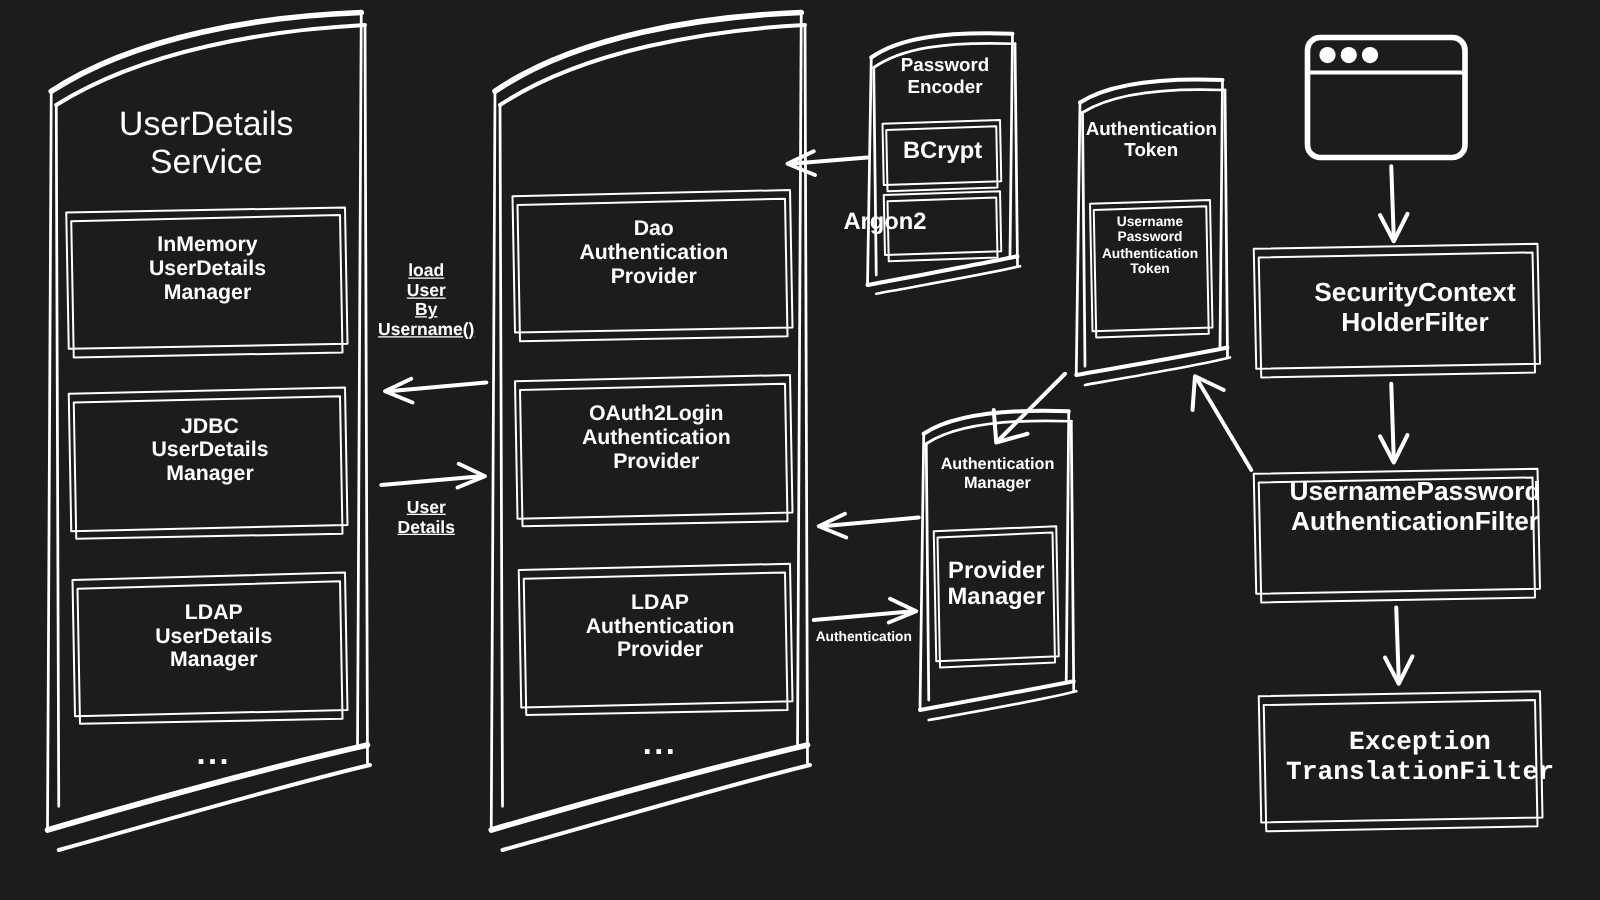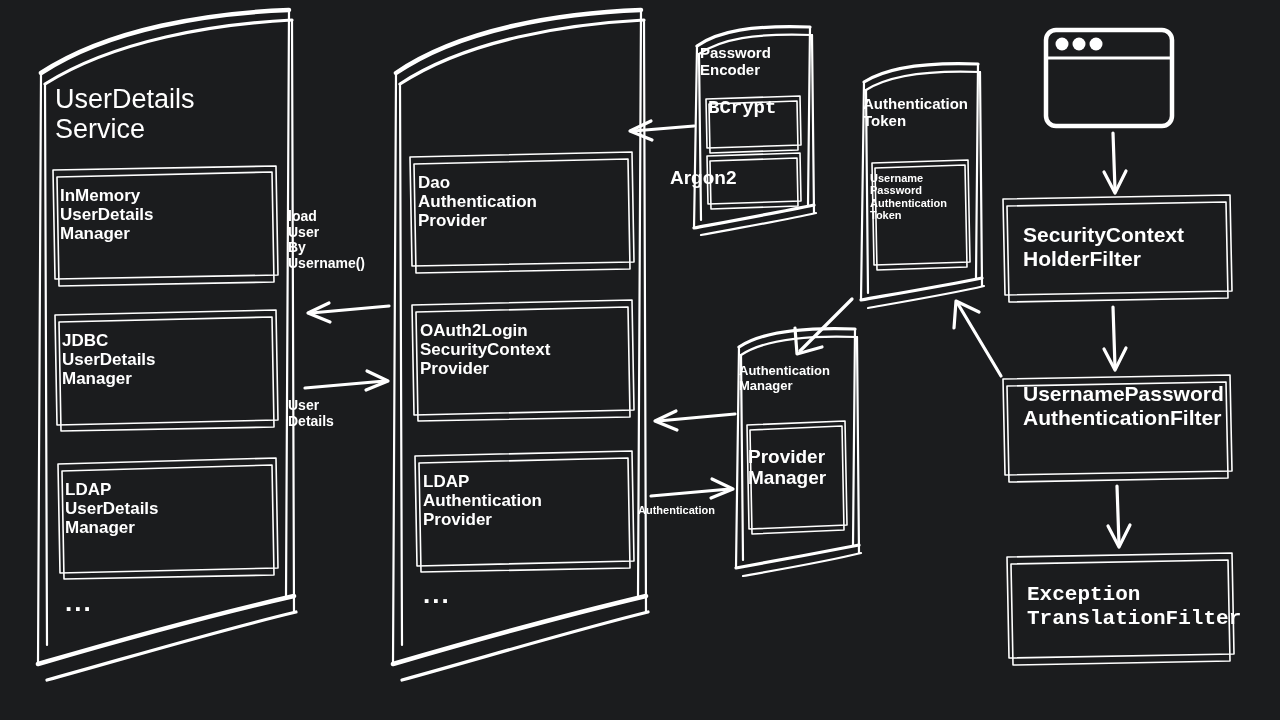--- a/index.html
+++ b/index.html
@@ -20,21 +20,21 @@
     position: absolute;
     left: 0; top: 0;
     width: 1280px;
     height: 720px;
   }
   .lbl {
     position: absolute;
     color: #ffffff;
     font-family: "Liberation Sans", sans-serif;
     font-weight: bold;
-    text-align: left;
+    text-align: center;
     line-height: 1.12;
     white-space: pre-line;
     pointer-events: none;
   }
   .container-title {
     font-size: 27px;
     font-weight: normal;
   }
   .container-title-sm {
     font-size: 15px;
@@ -57,20 +57,21 @@
     font-size: 19px;
     font-weight: bold;
   }
   .box-label-sm {
     font-size: 11px;
     font-weight: bold;
   }
   .edge-label {
     font-size: 14px;
     font-weight: bold;
+    text-decoration: underline;
   }
   .edge-label-sm {
     font-size: 11px;
     font-weight: bold;
   }
   .ellipsis {
     font-size: 26px;
     font-weight: bold;
     letter-spacing: 2px;
   }
@@ -277,33 +278,33 @@
 Manager</div>
 
   <div class="lbl ellipsis" style="left:65px; top:588px; width:212px;">...</div>
 
 
   <div class="lbl box-label" style="left:418px; top:173px; width:210px;">Dao
 Authentication
 Provider</div>
 
   <div class="lbl box-label" style="left:420px; top:321px; width:210px;">OAuth2Login
-SecurityContext
+Authentication
 Provider</div>
 
   <div class="lbl box-label" style="left:423px; top:472px; width:210px;">LDAP
 Authentication
 Provider</div>
 
   <div class="lbl ellipsis" style="left:423px; top:580px; width:210px;">...</div>
 
   <div class="lbl container-title-sm" style="left:700px; top:45px; width:112px;">Password
 Encoder</div>
 
-  <div class="lbl box-label-md" style="left:708px; top:98px; width:92px;font-family:Liberation Mono, monospace;">BCrypt</div>
+  <div class="lbl box-label-md" style="left:708px; top:110px; width:92px;">BCrypt</div>
 
   <div class="lbl box-label-md" style="left:670px; top:167px; width:76px;">Argon2</div>
 
   <div class="lbl container-title-sm" style="left:863px; top:96px; width:116px;">Authentication
 Token</div>
 
   <div class="lbl box-label-sm" style="left:870px; top:172px; width:100px;">Username
 Password
 Authentication
 Token</div>

